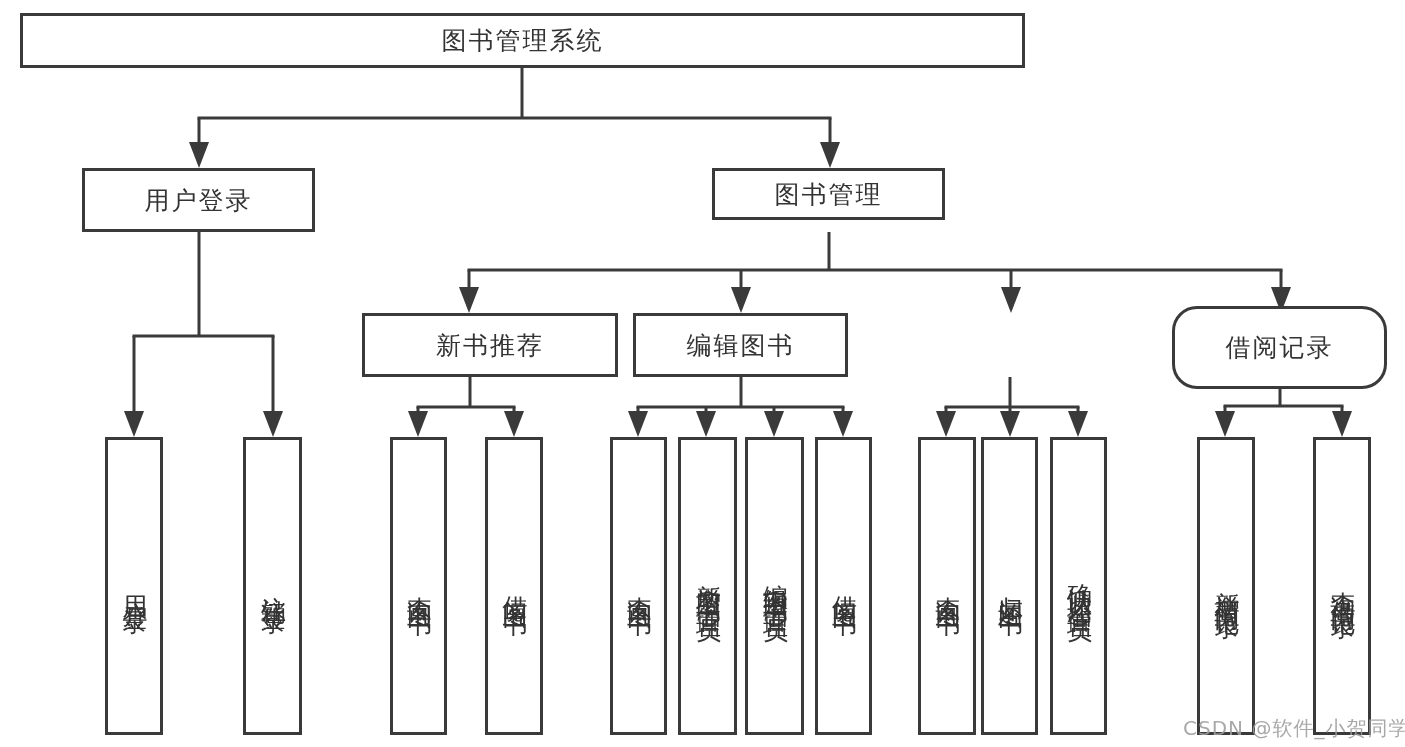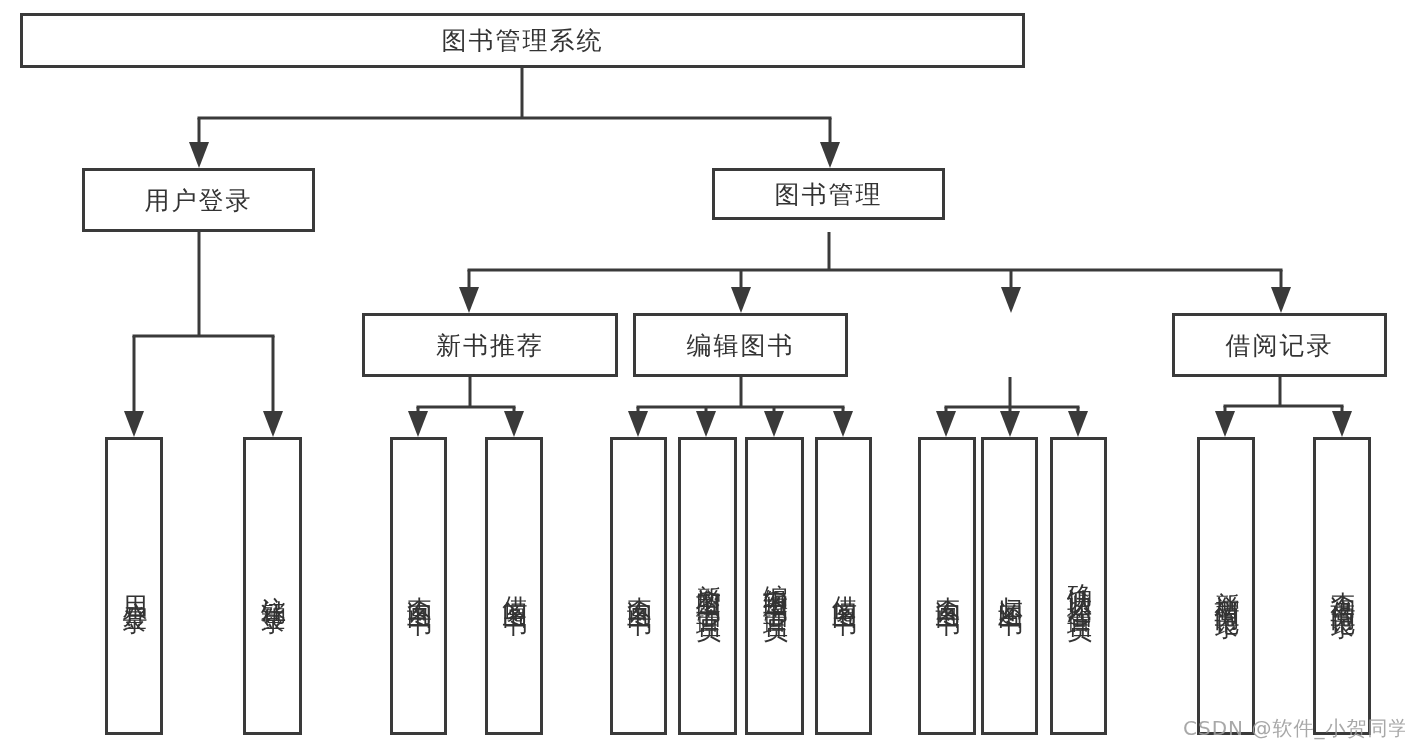--- a/index.html
+++ b/index.html
@@ -109,21 +109,21 @@
     </div>
     <div class="node h" style="left: 712px; top: 168px; width: 233px; height: 52px;">
       <span class="node-label">图书管理</span>
     </div>
     <div class="node h" style="left: 362px; top: 313px; width: 256px; height: 64px;">
       <span class="node-label">新书推荐</span>
     </div>
     <div class="node h" style="left: 633px; top: 313px; width: 215px; height: 64px;">
       <span class="node-label">编辑图书</span>
     </div>
-    <div class="node h" style="left: 1172px; top: 313px; width: 215px; height: 64px;">
+    <div class="node h" style="left: 1172px; top: 306px; width: 215px; height: 83px; border-radius: 25px;">
       <span class="node-label">借阅记录</span>
     </div>
     <div class="node v" style="left: 105px; top: 437px; width: 58px; height: 298px;">
       <span class="node-label">用户登录</span>
     </div>
     <div class="node v" style="left: 243px; top: 437px; width: 59px; height: 298px;">
       <span class="node-label">注销登录</span>
     </div>
     <div class="node v" style="left: 390px; top: 437px; width: 57px; height: 298px;">
       <span class="node-label">查询图书</span>

